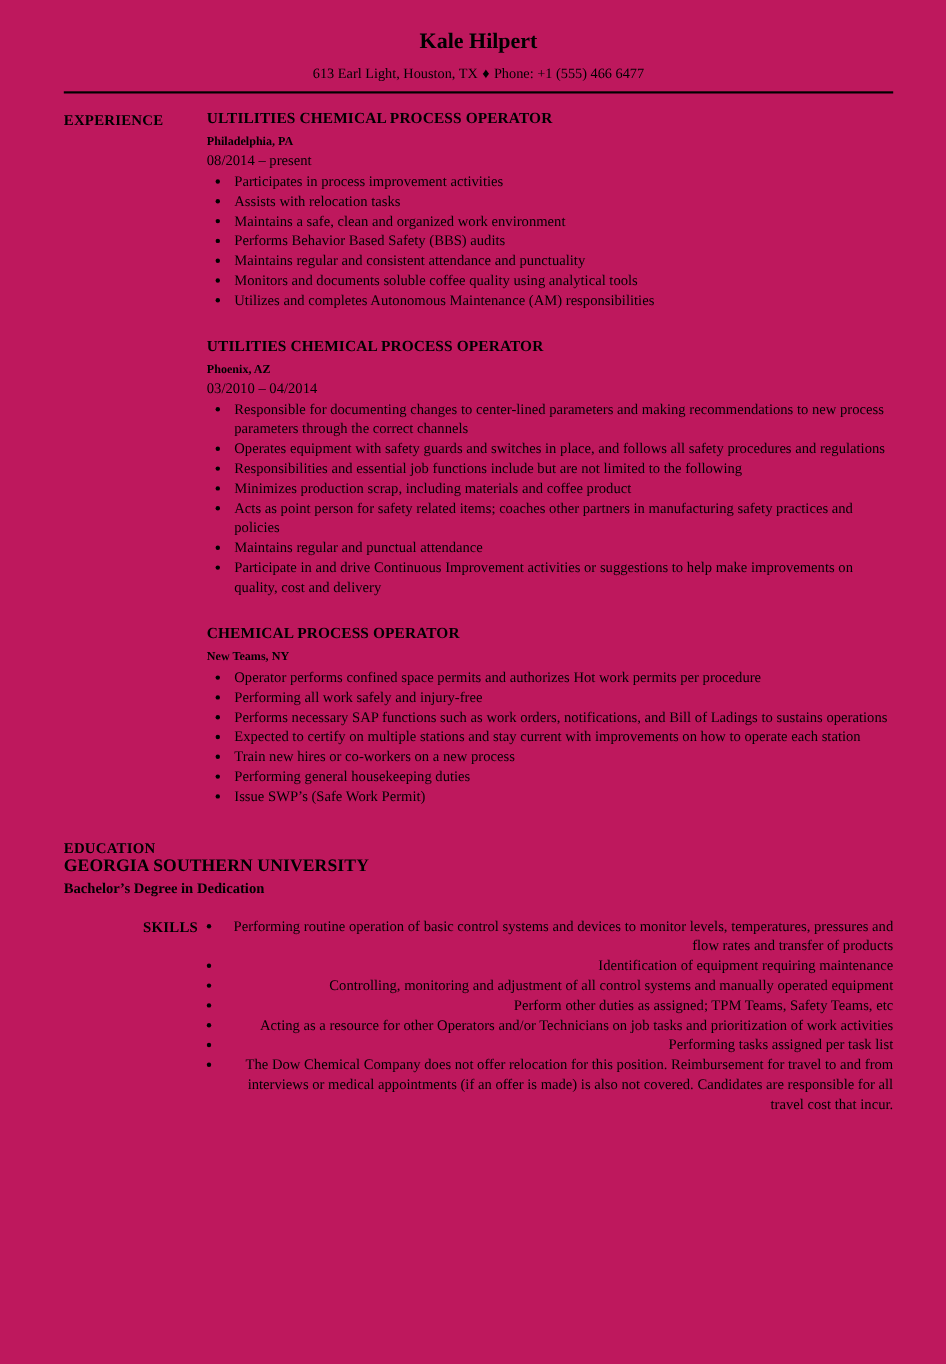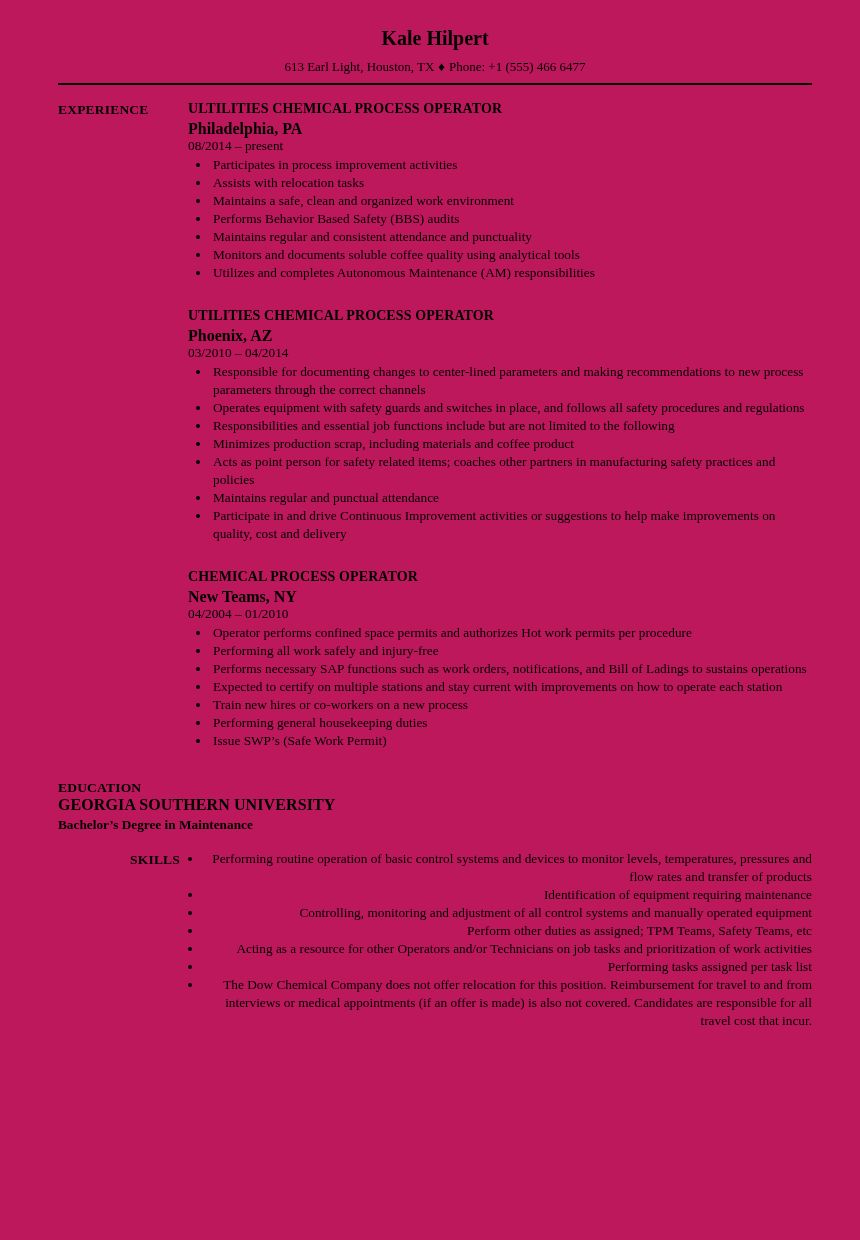--- a/index.html
+++ b/index.html
@@ -52,21 +52,21 @@
   .job { margin-bottom: 25px; }
   .job:last-child { margin-bottom: 0; }
   .job-title {
     font-size: 14px;
     font-weight: bold;
     margin: 0;
     line-height: 17px;
     letter-spacing: 0.1px;
   }
   .job-location {
-    font-size: 16px;
+    font-size: 11px;
     font-weight: bold;
     margin: 4px 0 0 0;
     line-height: 16px;
   }
   .job-dates {
     font-size: 13.3px;
     margin: 1px 0 0 0;
     line-height: 16px;
   }
   ul.bullets {
@@ -137,40 +137,39 @@
           <li>Minimizes production scrap, including materials and coffee product</li>
           <li>Acts as point person for safety related items; coaches other partners in manufacturing safety practices and policies</li>
           <li>Maintains regular and punctual attendance</li>
           <li>Participate in and drive Continuous Improvement activities or suggestions to help make improvements on quality, cost and delivery</li>
         </ul>
       </div>
 
       <div class="job">
         <h2 class="job-title">CHEMICAL PROCESS OPERATOR</h2>
         <h3 class="job-location">New Teams, NY</h3>
-        <div class="job-dates">04/2004 – 01/2010</div>
         <ul class="bullets">
           <li>Operator performs confined space permits and authorizes Hot work permits per procedure</li>
           <li>Performing all work safely and injury-free</li>
           <li>Performs necessary SAP functions such as work orders, notifications, and Bill of Ladings to sustains operations</li>
           <li>Expected to certify on multiple stations and stay current with improvements on how to operate each station</li>
           <li>Train new hires or co-workers on a new process</li>
           <li>Performing general housekeeping duties</li>
           <li>Issue SWP’s (Safe Work Permit)</li>
         </ul>
       </div>
 
     </div>
   </div>
 
   <div class="row row-education">
     <div class="label-col">EDUCATION</div>
     <div class="content-col">
       <h2 class="edu-school">GEORGIA SOUTHERN UNIVERSITY</h2>
-      <h3 class="edu-degree">Bachelor’s Degree in Maintenance</h3>
+      <h3 class="edu-degree">Bachelor’s Degree in Dedication</h3>
     </div>
   </div>
 
   <div class="row row-skills">
     <div class="label-col">SKILLS</div>
     <div class="content-col">
       <ul class="bullets">
         <li>Performing routine operation of basic control systems and devices to monitor levels, temperatures, pressures and flow rates and transfer of products</li>
         <li>Identification of equipment requiring maintenance</li>
         <li>Controlling, monitoring and adjustment of all control systems and manually operated equipment</li>

